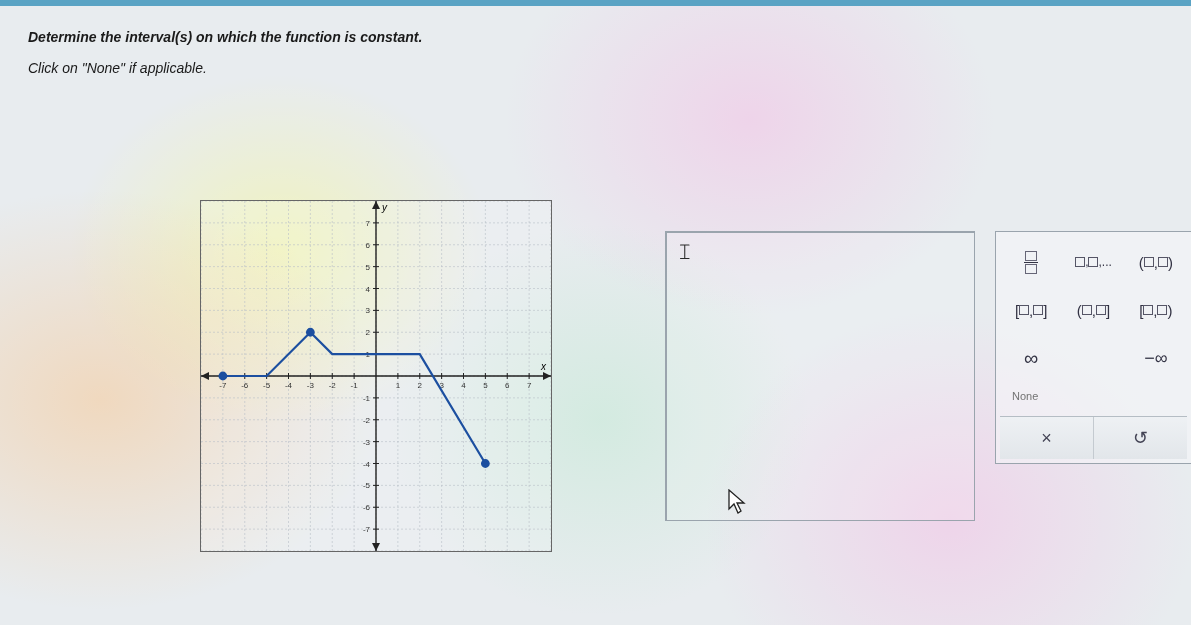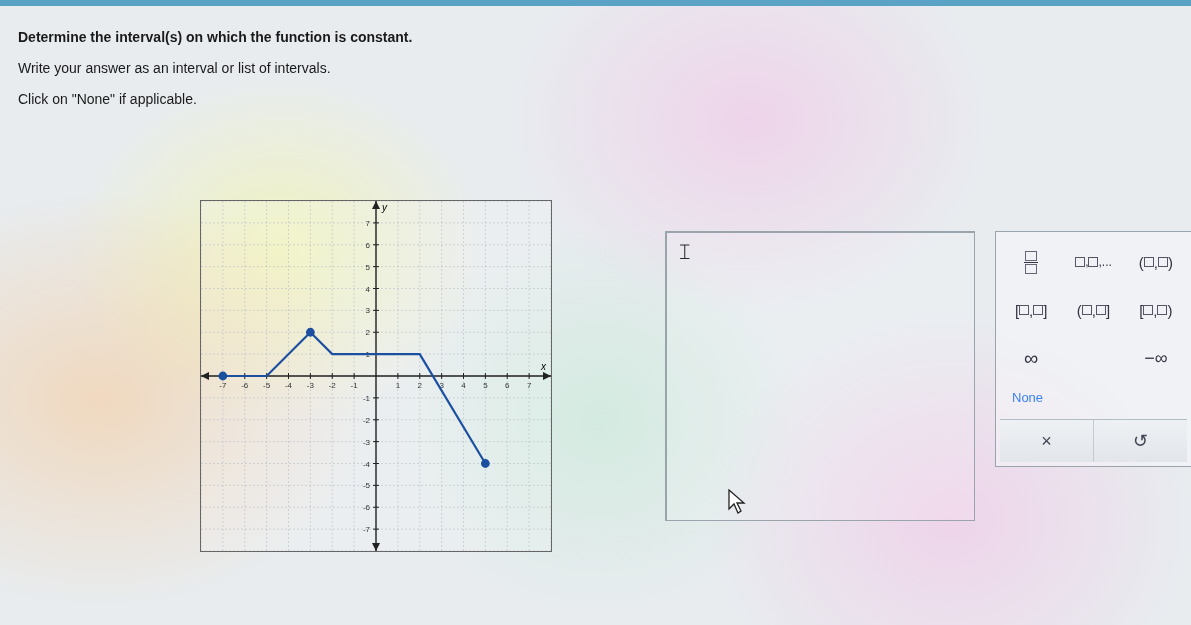--- a/index.html
+++ b/index.html
@@ -13,21 +13,21 @@
       radial-gradient(ellipse 400px 300px at 100px 400px, rgba(255,180,100,0.35), transparent 70%),
       radial-gradient(ellipse 300px 250px at 280px 250px, rgba(255,255,100,0.35), transparent 70%),
       radial-gradient(ellipse 350px 280px at 750px 120px, rgba(255,150,220,0.28), transparent 70%),
       radial-gradient(ellipse 350px 300px at 950px 520px, rgba(255,150,220,0.28), transparent 70%),
       radial-gradient(ellipse 300px 280px at 600px 420px, rgba(150,230,180,0.25), transparent 70%),
       linear-gradient(#e8ecef, #e8ecef);
     position: relative;
     overflow: hidden;
     border-top: 6px solid #5aa3c4;
   }
-  .content { padding: 22px 18px; }
+  .content { padding: 22px 28px; font-style: italic; }
   .q-line { margin-bottom: 12px; line-height: 1.35; font-weight: 600; color:#1a1a1a; }
   .q-line.normal { font-weight: 500; }
   .work-area {
     position: absolute;
     left: 200px; top: 194px;
     width: 352px; height: 352px;
     border: 1px solid #666;
     background: rgba(255,255,255,0.15);
   }
   .answer-box {
@@ -56,42 +56,41 @@
   .pal-btn {
     flex: 0 0 58px; height: 36px;
     display:flex; align-items:center; justify-content:center;
     font-size: 15px; color:#334; cursor:pointer;
     border-radius: 3px;
   }
   .frac { display:inline-flex; flex-direction:column; align-items:center; font-size:11px; line-height:1; }
   .frac .top, .frac .bot { border:1px solid #667; width:12px; height:10px; }
   .frac .bar { width:14px; border-top:1px solid #334; margin:1px 0;}
   .sq { display:inline-block; width:10px; height:10px; border:1px solid #556; vertical-align:middle;}
-  .none-row { padding: 8px 12px 14px 12px; color:#3b82f6; font-size:13px; }
+  .none-row { padding: 8px 12px 14px 12px; color:#737373; font-size:11px; }
   .action-row {
     display:flex; border-top:1px solid #b5bdc4;
     background: linear-gradient(#eef1f4,#e2e6ea);
   }
   .action-btn {
     flex:1; height:42px; display:flex; align-items:center; justify-content:center;
     font-size:18px; color:#445; cursor:pointer; border-right:1px solid #c4cad0;
   }
   .action-btn:last-child{border-right:none;}
   .mouse-cursor {
     position:absolute; left: 728px; top: 483px;
     font-size: 26px; color:#222;
   }
   svg text { font-family: Verdana, sans-serif; }
 </style>
 </head>
 <body>
 
 <div class="content">
   <p class="q-line">Determine the interval(s) on which the function is constant.</p>
-  <p class="q-line normal">Write your answer as an interval or list of intervals.</p>
   <p class="q-line normal">Click on "None" if applicable.</p>
 </div>
 
 <div class="work-area">
   <svg id="graph-svg" width="350" height="350" viewBox="0 0 350 350">
       <line x1="0" y1="0" x2="0" y2="350" stroke="#b8c0c8" stroke-width="0.6" stroke-dasharray="2,2"></line>
       <line x1="21.875" y1="0" x2="21.875" y2="350" stroke="#b8c0c8" stroke-width="0.6" stroke-dasharray="2,2"></line>
       <line x1="43.75" y1="0" x2="43.75" y2="350" stroke="#b8c0c8" stroke-width="0.6" stroke-dasharray="2,2"></line>
       <line x1="65.625" y1="0" x2="65.625" y2="350" stroke="#b8c0c8" stroke-width="0.6" stroke-dasharray="2,2"></line>
       <line x1="87.5" y1="0" x2="87.5" y2="350" stroke="#b8c0c8" stroke-width="0.6" stroke-dasharray="2,2"></line>

